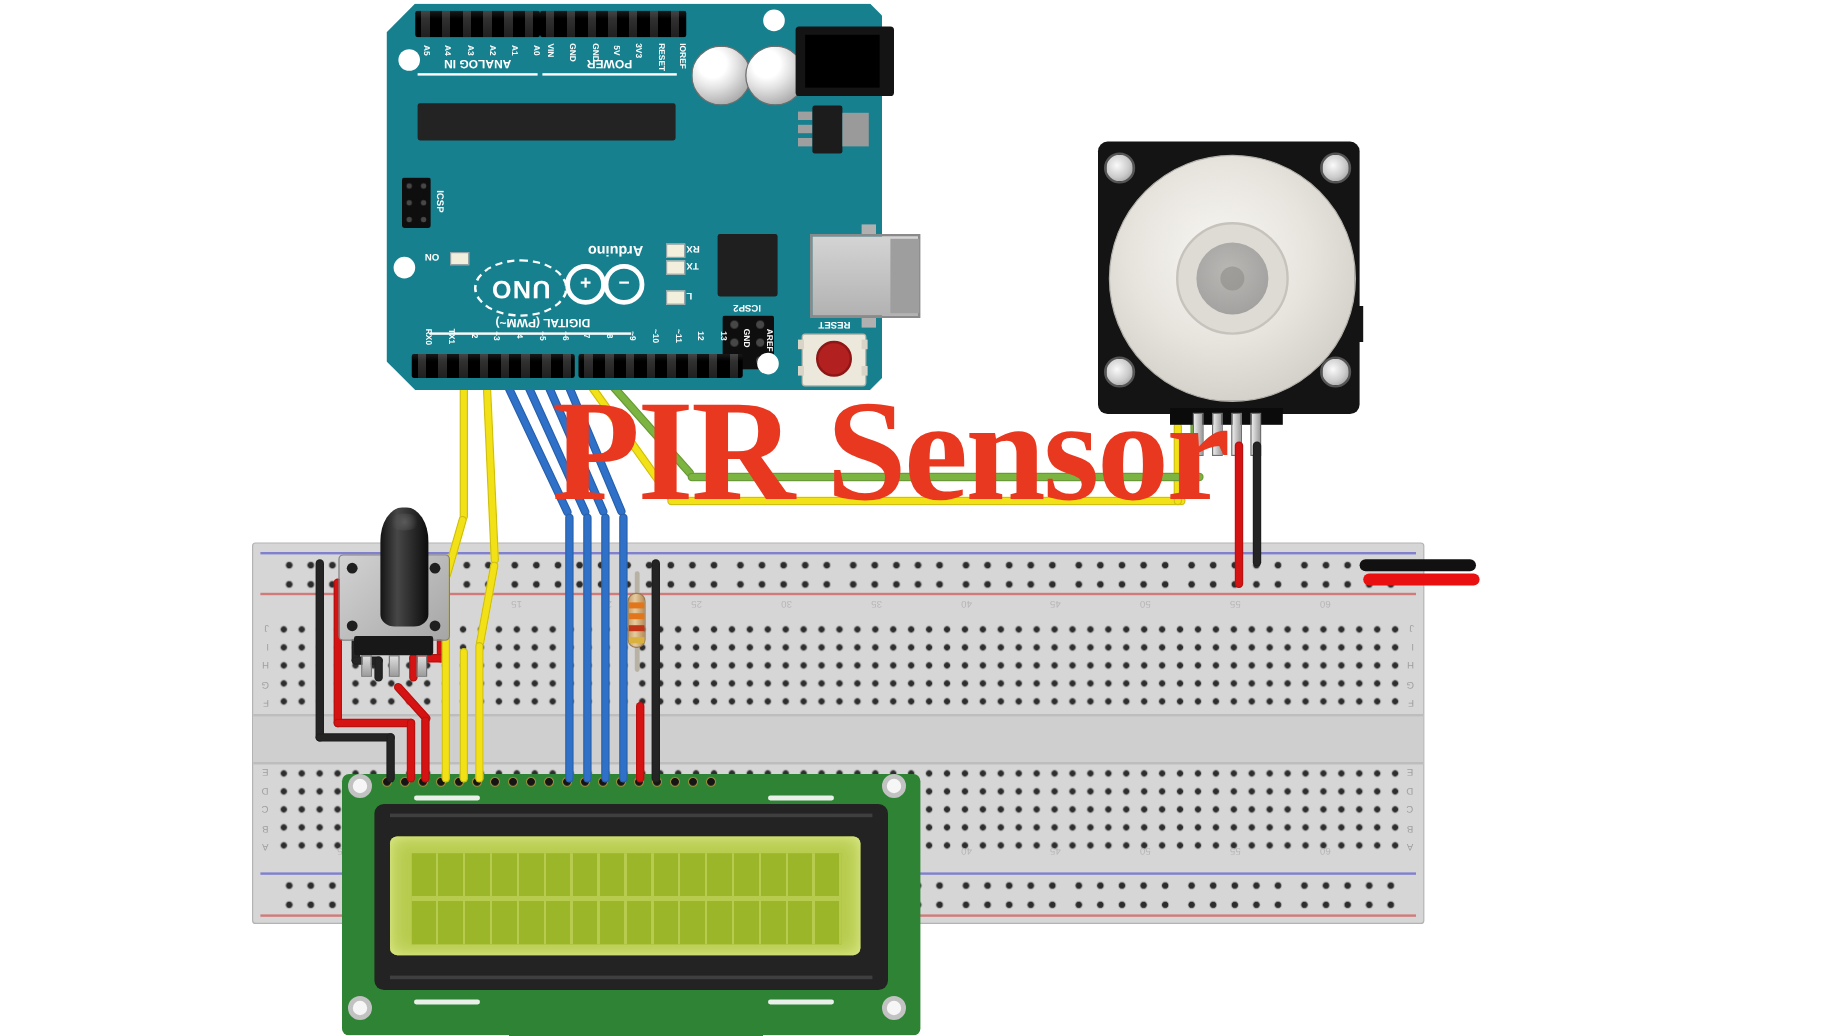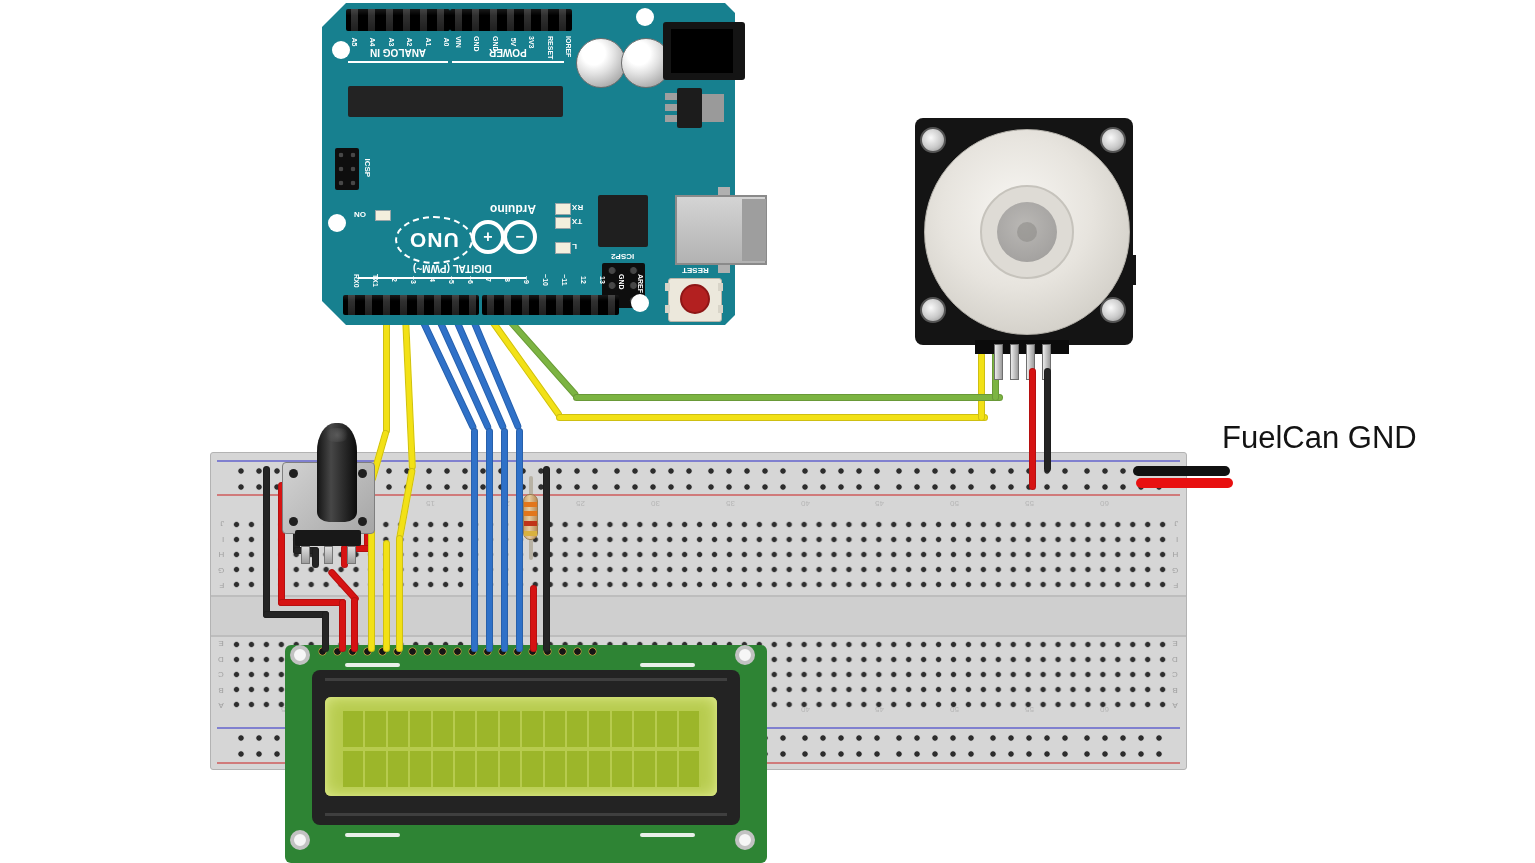--- a/index.html
+++ b/index.html
@@ -384,21 +384,21 @@
     <div class="screw" style="left:5px;top:9px;"></div>
     <div class="screw" style="left:185px;top:9px;"></div>
     <div class="screw" style="left:5px;top:179px;"></div>
     <div class="screw" style="left:185px;top:179px;"></div>
     <div class="abs" style="left:9px;top:11px;width:206px;height:206px;border-radius:50%;border:1px solid #b5b2ab;box-sizing:border-box;background:radial-gradient(circle at 45% 40%, #f4f2ee 10%, #e7e4de 45%, #d4d1ca 75%, #c4c1ba 100%);"></div>
     <div class="abs" style="left:65px;top:67px;width:94px;height:94px;border-radius:50%;border:2px solid #c6c3bc;background:#dedbd5;box-sizing:border-box;"></div>
     <div class="abs" style="left:82px;top:84px;width:60px;height:60px;border-radius:50%;background:radial-gradient(circle at 45% 40%, #bab8b5, #a5a3a1 70%, #96948f);"></div>
     <div class="abs" style="left:102px;top:104px;width:20px;height:20px;border-radius:50%;background:#8e8c88;opacity:.6;"></div>
   </div>
 
+  <div class="title" style="left:460px;top:322px;font-size:120px;color:#e8381f;">PIR Sensor</div>
 
   <div class="wire c-r" style="left:1028.5px;top:368px;width:7px;height:122px;"></div>
   <div class="wire c-k" style="left:1043.5px;top:368px;width:7px;height:104px;"></div>
 
   <div class="abs" style="left:1133px;top:466px;width:97px;height:10px;background:#111;border-radius:5px;"></div>
   <div class="abs" style="left:1136px;top:478px;width:97px;height:10px;background:#e81010;border-radius:5px;"></div>
-  <div class="calloutlbl" style="left:1222px;top:420px;">FuelCan GND</div>
 
 </div>
 
 </body></html>

